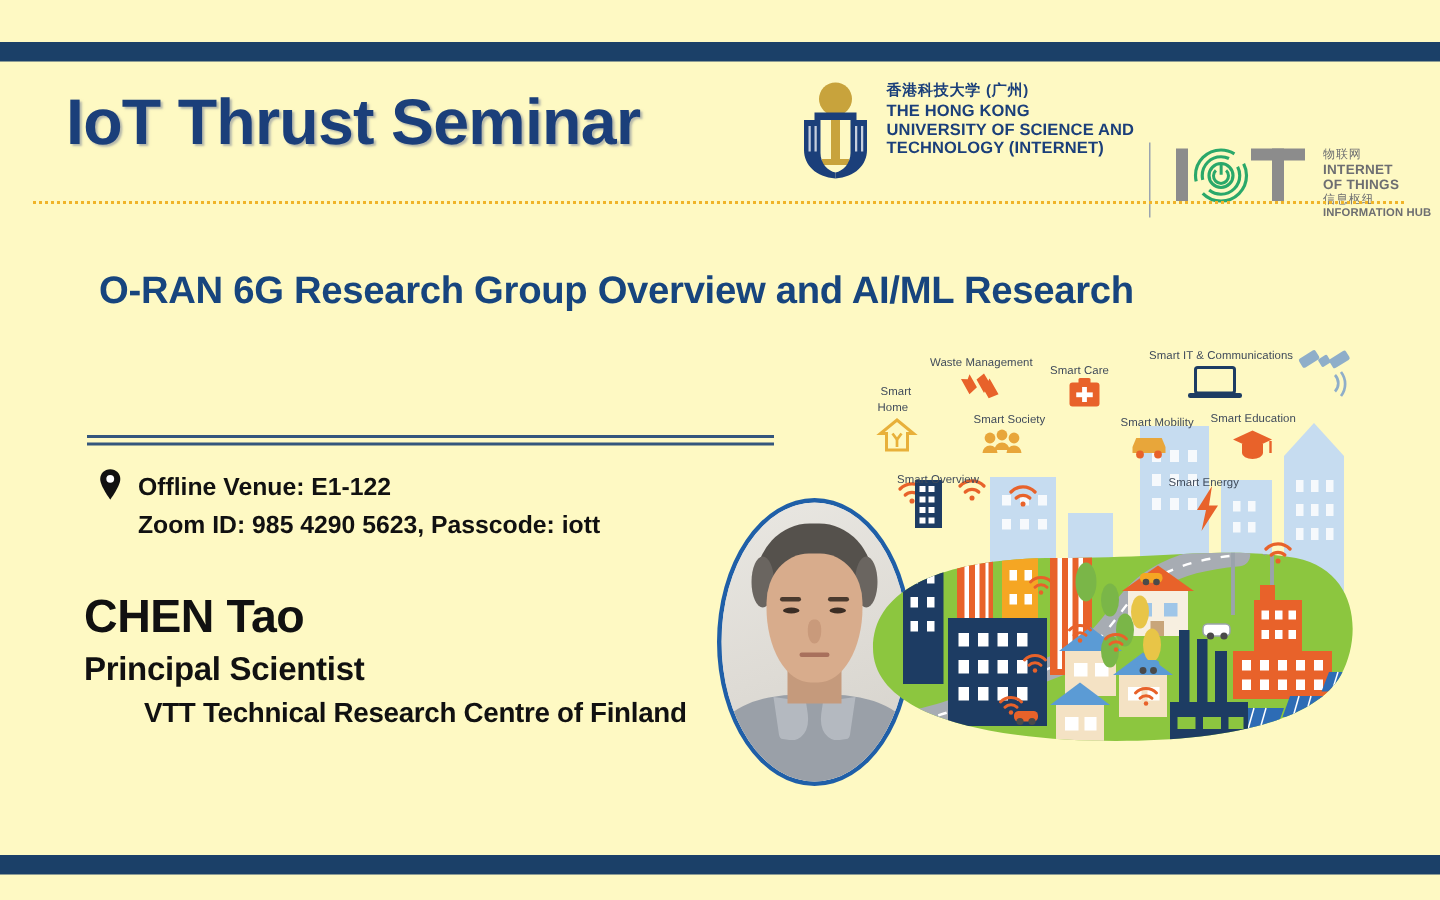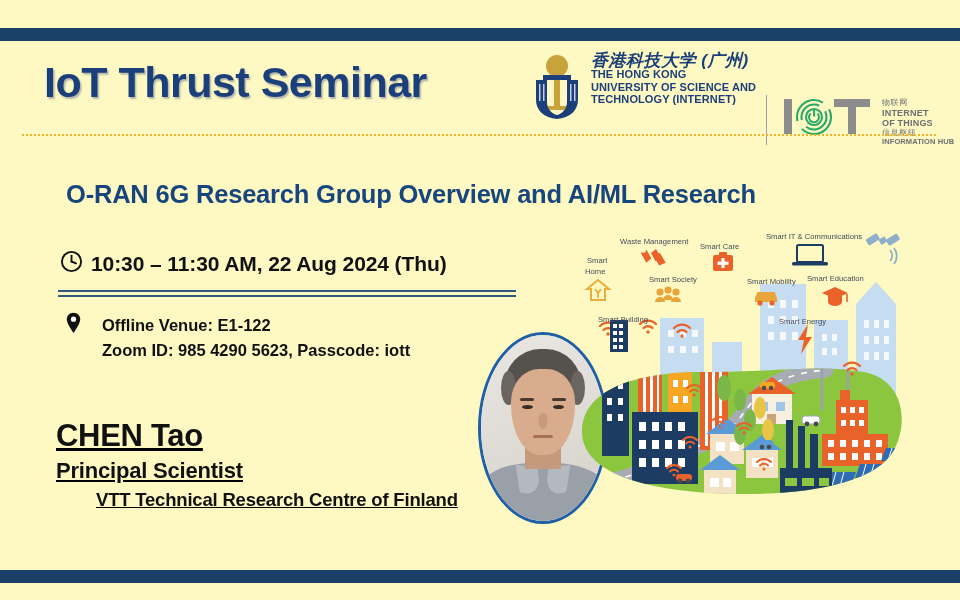--- a/index.html
+++ b/index.html
@@ -76,27 +76,26 @@
     width: 56px;
     height: 66px;
   }
   .hkust-text {
     position: absolute;
     left: 62px;
     top: 4px;
     width: 172px;
   }
   .hk-cn {
-    font-size: 17px;
+    font-size: 10px;
     font-weight: bold;
     color: #1b3f7a;
     line-height: 15px;
     letter-spacing: 0.5px;
     white-space: nowrap;
-    font-style: italic;
   }
   .hk-en {
     font-size: 11px;
     font-weight: bold;
     color: #1b3f7a;
     line-height: 12.6px;
     letter-spacing: 0.1px;
     white-space: nowrap;
   }
 
@@ -212,39 +211,38 @@
   .rule-double .l1 { top: 0; }
   .rule-double .l2 { top: 5px; }
 
   
   .venue-block {
     position: absolute;
     left: 66px;
     top: 312px;
     display: flex;
     align-items: flex-start;
-    gap: 21px;
+    gap: 11px;
   }
   .venue-lines {
     padding-top: 1px;
   }
   .venue-line {
     font-size: 16.5px;
     font-weight: bold;
     color: #111111;
     line-height: 25px;
     white-space: nowrap;
   }
 
   
   .speaker-block {
     position: absolute;
     left: 56px;
-    top: 417px;
-    text-decoration: underline;
+    top: 392px;
   }
   .speaker-name {
     font-size: 31px;
     font-weight: bold;
     color: #111111;
     line-height: 38px;
     letter-spacing: -0.3px;
     white-space: nowrap;
   }
   .speaker-role {
@@ -471,30 +469,20 @@
         <div class="iot-cn">信息枢纽</div>
         <div class="iot-en small">INFORMATION HUB</div>
       </div>
     </div>
   </div>
 
   <div class="gold-divider"></div>
 
   <div class="talk-title">O-RAN 6G Research Group Overview and AI/ML Research</div>
 
-  <div class="time-row">
-    <span>
-      <svg width="23" height="23" viewBox="0 0 23 23">
-        <circle cx="11.5" cy="11.5" r="9.6" fill="none" stroke="#111111" stroke-width="1.9"></circle>
-        <line x1="11.5" y1="11.5" x2="11.5" y2="5.6" stroke="#111111" stroke-width="1.9" stroke-linecap="round"></line>
-        <line x1="11.5" y1="11.5" x2="16" y2="13.4" stroke="#111111" stroke-width="1.9" stroke-linecap="round"></line>
-      </svg>
-    </span>
-    <span class="time-text">10:30 – 11:30 AM, 22 Aug 2024 (Thu)</span>
-  </div>
 
   <div class="rule-double">
     <div class="l1"></div>
     <div class="l2"></div>
   </div>
 
   <div class="venue-block">
     <span>
       <svg width="15" height="22" viewBox="0 0 15 22">
         <path d="M7.5 0.8 C3.6 0.8 0.8 3.7 0.8 7.3 C0.8 12 7.5 21 7.5 21 C7.5 21 14.2 12 14.2 7.3 C14.2 3.7 11.4 0.8 7.5 0.8 Z" fill="#111111"></path>
@@ -899,17 +887,17 @@
     </svg>
 
     <div class="sc-label" style="left:56px;  top:15px;">Waste Management</div>
     <div class="sc-label" style="left:23px;  top:34px;">Smart</div>
     <div class="sc-label" style="left:21px;  top:45px;">Home</div>
     <div class="sc-label" style="left:136px; top:20px;">Smart Care</div>
     <div class="sc-label" style="left:202px; top:10px;">Smart IT &amp; Communications</div>
     <div class="sc-label" style="left:85px;  top:53px;">Smart Society</div>
     <div class="sc-label" style="left:183px; top:55px;">Smart Mobility</div>
     <div class="sc-label" style="left:243px; top:52px;">Smart Education</div>
-    <div class="sc-label" style="left:34px;  top:93px;">Smart Building</div>
+    <div class="sc-label" style="left:34px;  top:93px;">Smart Overview</div>
     <div class="sc-label" style="left:215px; top:95px;">Smart Energy</div>
   </div>
 
 </div>
 
 </body></html>

